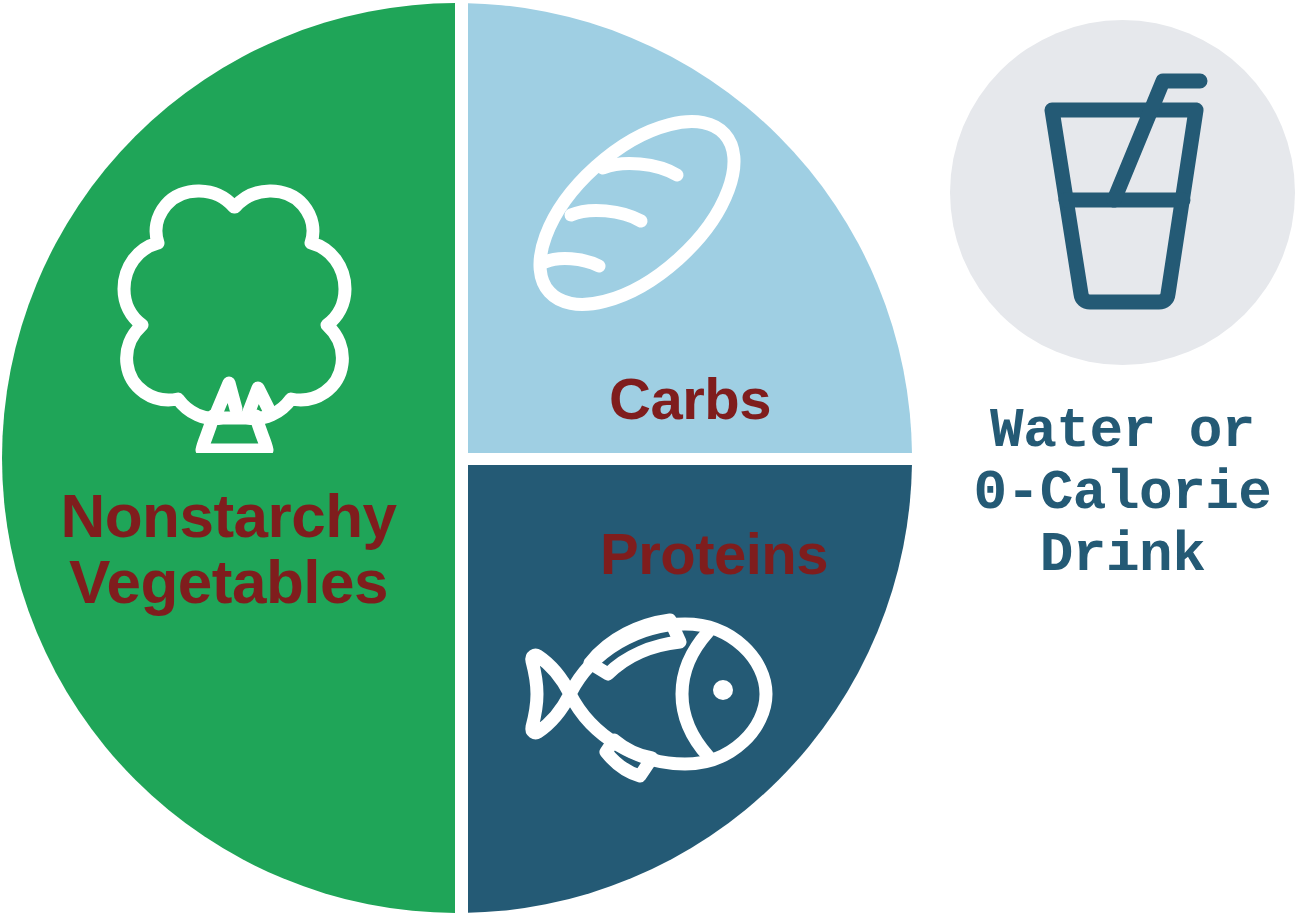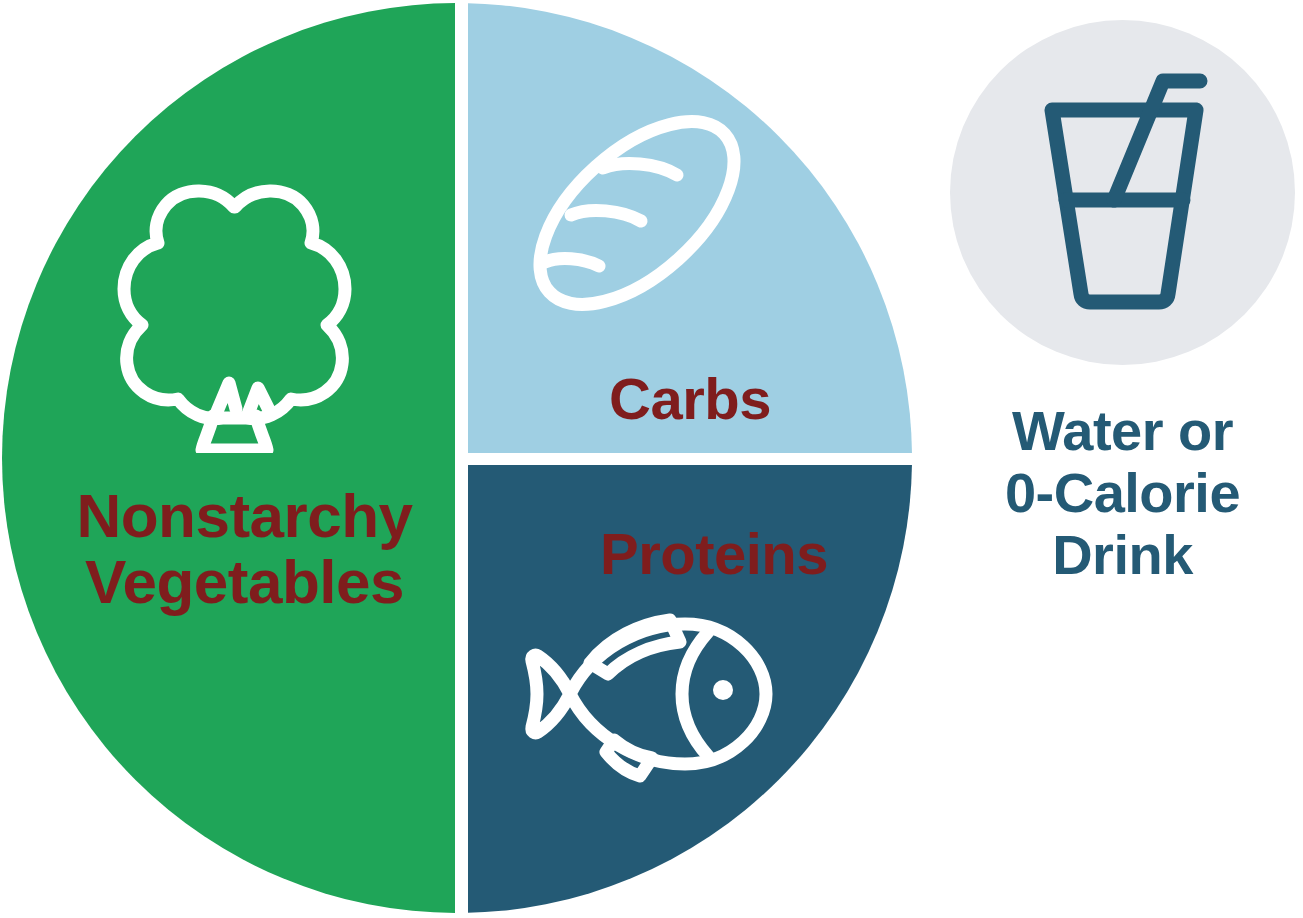--- a/index.html
+++ b/index.html
@@ -95,21 +95,21 @@
     color: #7f1d1d;
     font-weight: 700;
     text-align: center;
     line-height: 1.06;
     letter-spacing: -0.5px;
     white-space: pre-line;
     user-select: none;
     margin-top: 25px;
   }
   .label-veg {
-    left: 16px;
+    left: 0px;
     top: 455px;
     width: 453px;
     font-size: 62px;
   }
   .label-carb {
     left: 466px;
     top: 340px;
     width: 444px;
     font-size: 58px;
   }
@@ -152,20 +152,21 @@
     top: 400px;
     width: 355px;
     text-align: center;
     color: var(--drink-text, #245A75);
     font-weight: 700;
     font-size: 56px;
     line-height: 1.11;
     letter-spacing: -0.5px;
     white-space: pre-line;
     user-select: none;
+    font-family: Liberation Mono, monospace;
   }
 </style>
 </head>
 <body>
 
 <div id="stage">
 
   <div class="plate">
 
     <div class="wedge wedge-veg">

